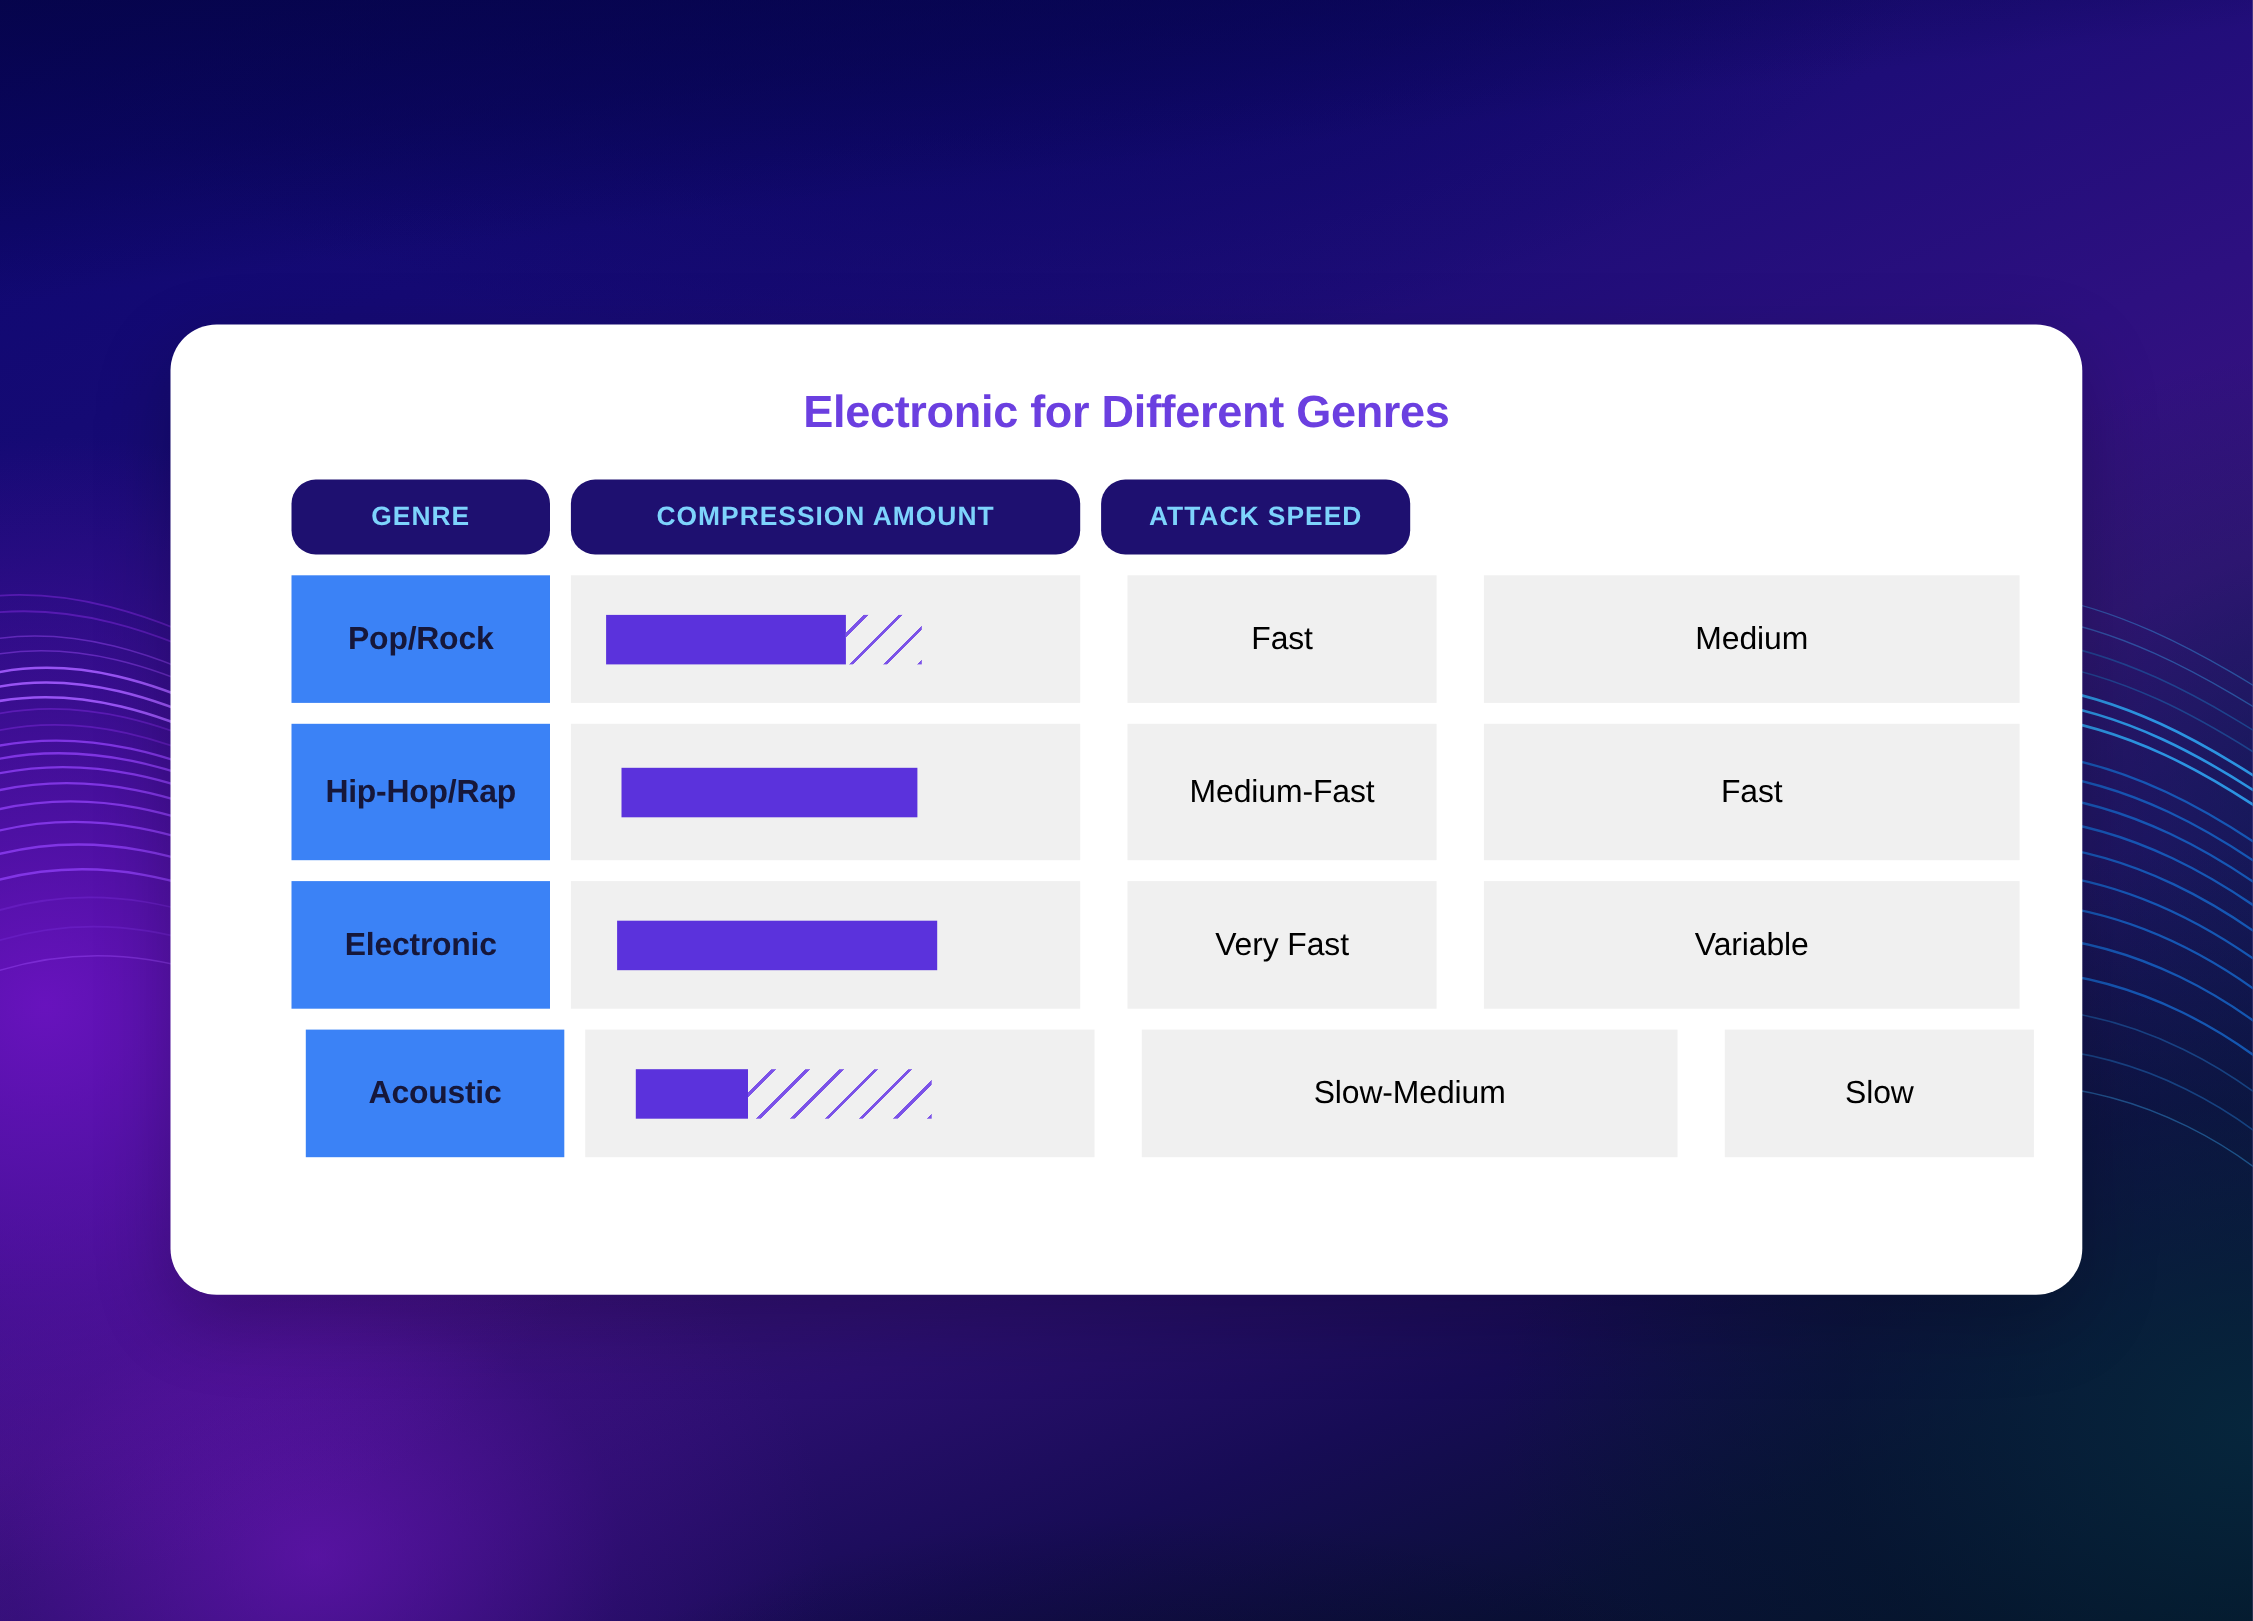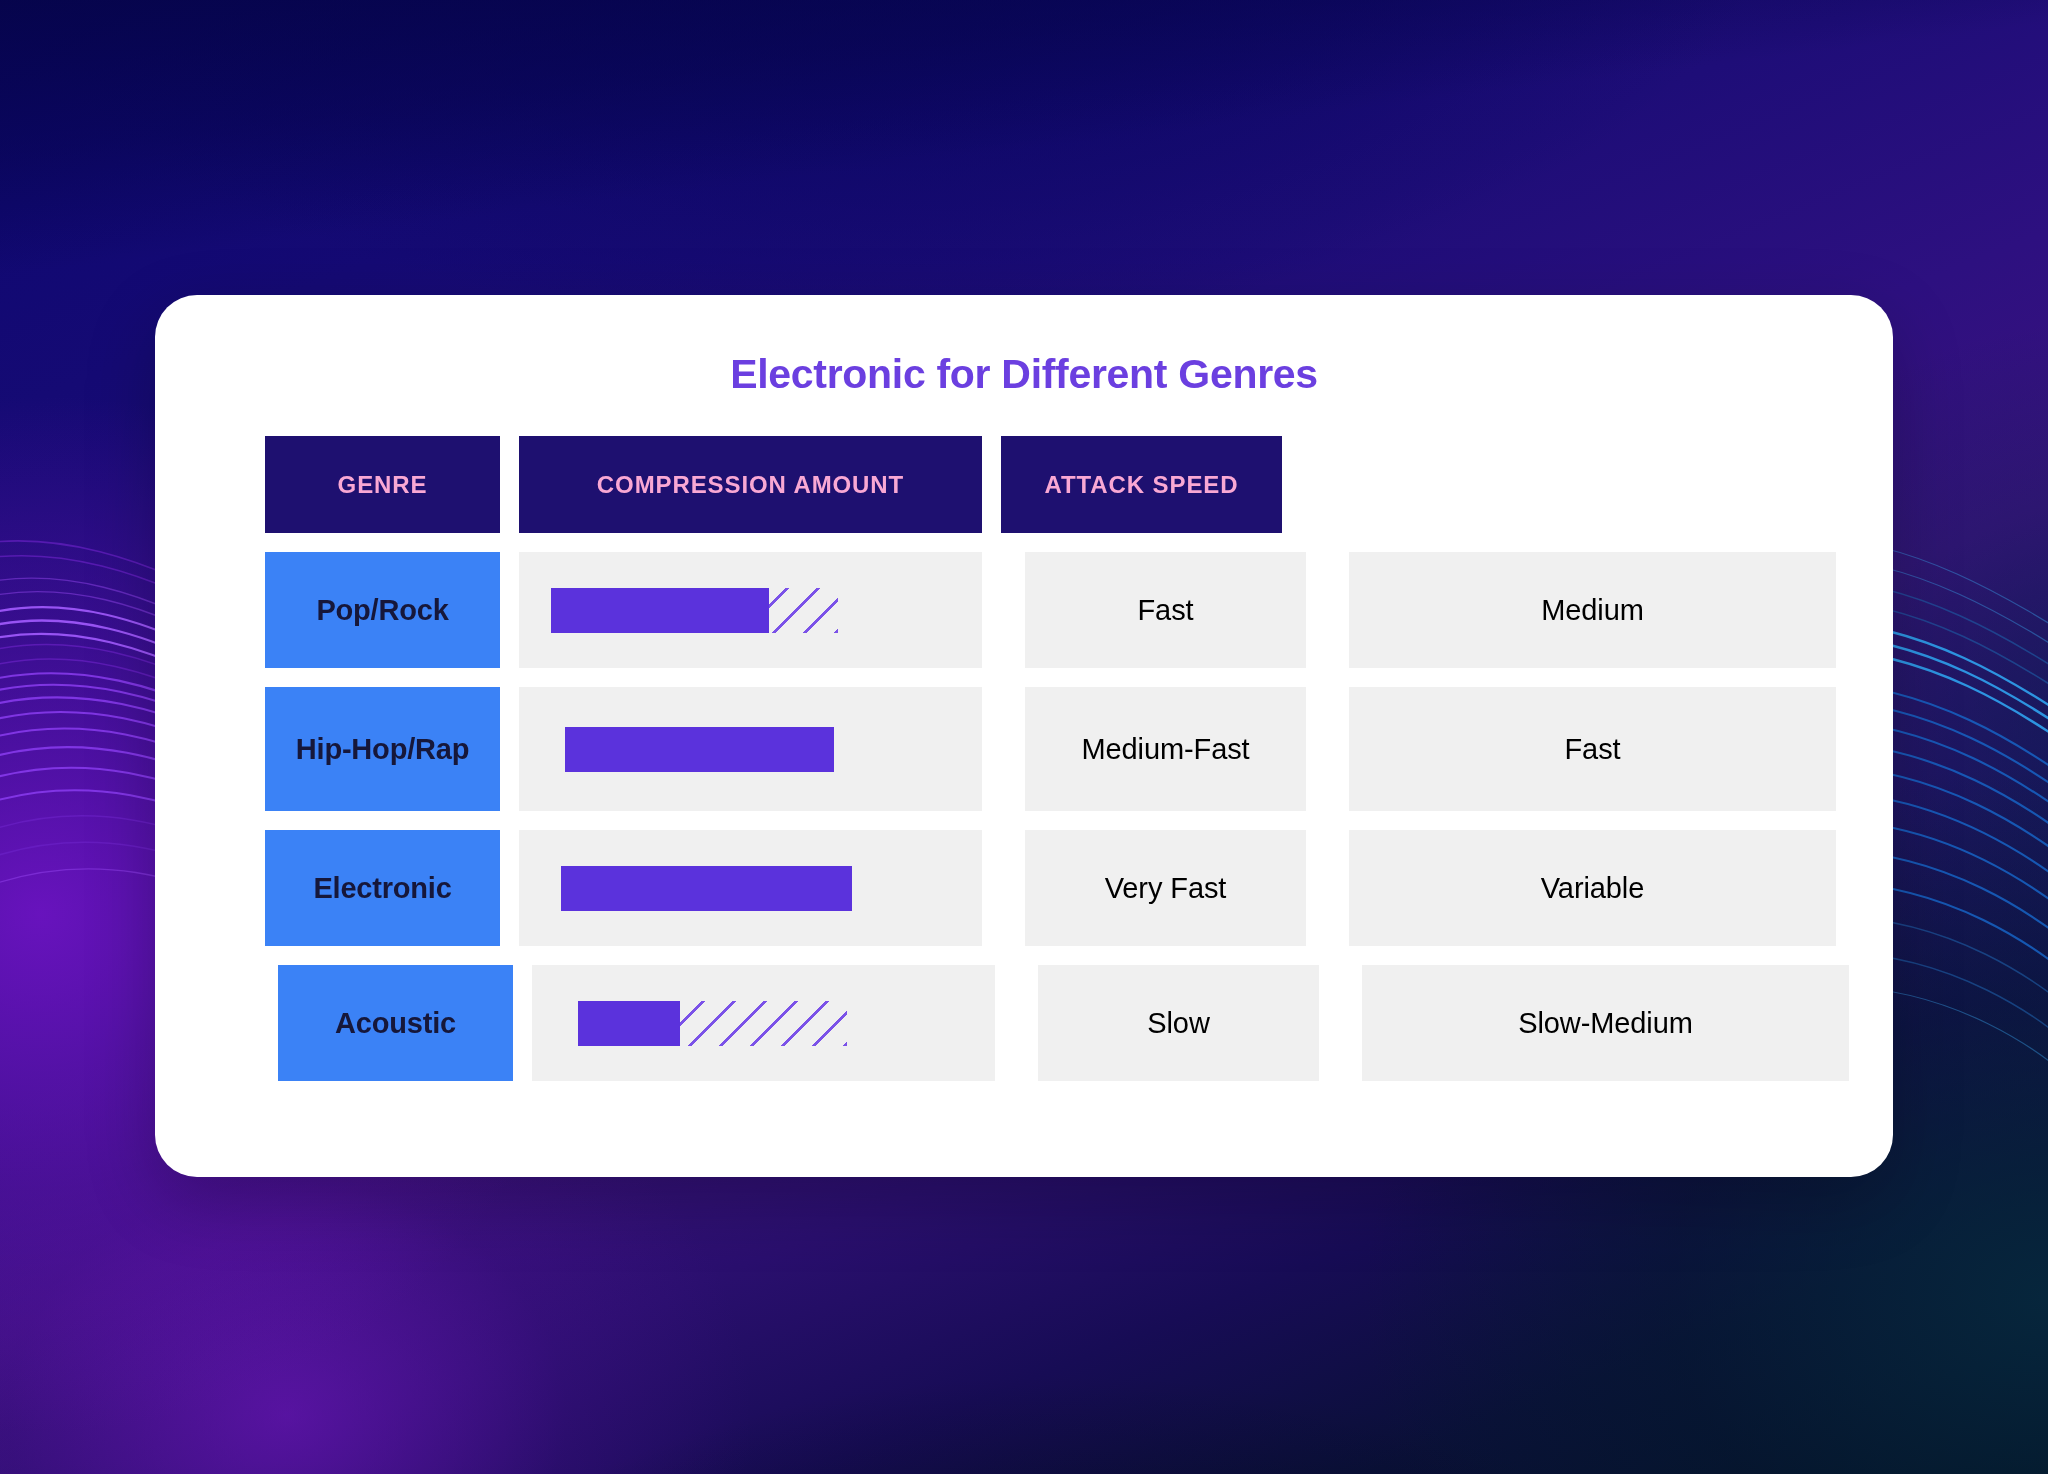--- a/index.html
+++ b/index.html
@@ -99,25 +99,26 @@
 
   .cell {
     display:flex;
     align-items:center;
     justify-content:center;
     text-align:center;
   }
 
   .head-row .cell {
     background:#1E1070;
-    height:97px;
-    color:#f9a8d4;
+    height:68px;
+    color:#7dd3fc;
     font-size:24px;
     font-weight:700;
     letter-spacing:0.9px;
+    border-radius:22px;
   }
 
   .body-row .cell { height:116px; }
   .body-row.tall .cell { height:124px; }
 
   .cell-genre {
     background:#3b82f6;
     color:#16173A;
     font-size:29px;
     font-weight:700;
@@ -284,19 +285,19 @@
       </div>
 
       <div class="trow body-row">
         <div class="cell c-genre cell-genre">Acoustic</div>
         <div class="cell c-comp cell-bar">
           <div class="bar-track" style="margin-left: 10%; width: 58%;">
             <div class="bar-solid" style="width: 37.931%;"></div>
             <div class="bar-hatch" style="width: 62.069%;"></div>
           </div>
         </div>
+        <div class="cell c-release cell-data">Slow-Medium</div>
         <div class="cell c-attack cell-data">Slow</div>
-        <div class="cell c-release cell-data">Slow-Medium</div>
       </div>
 
     </div>
   </div>
 </div>
 
 </body></html>

